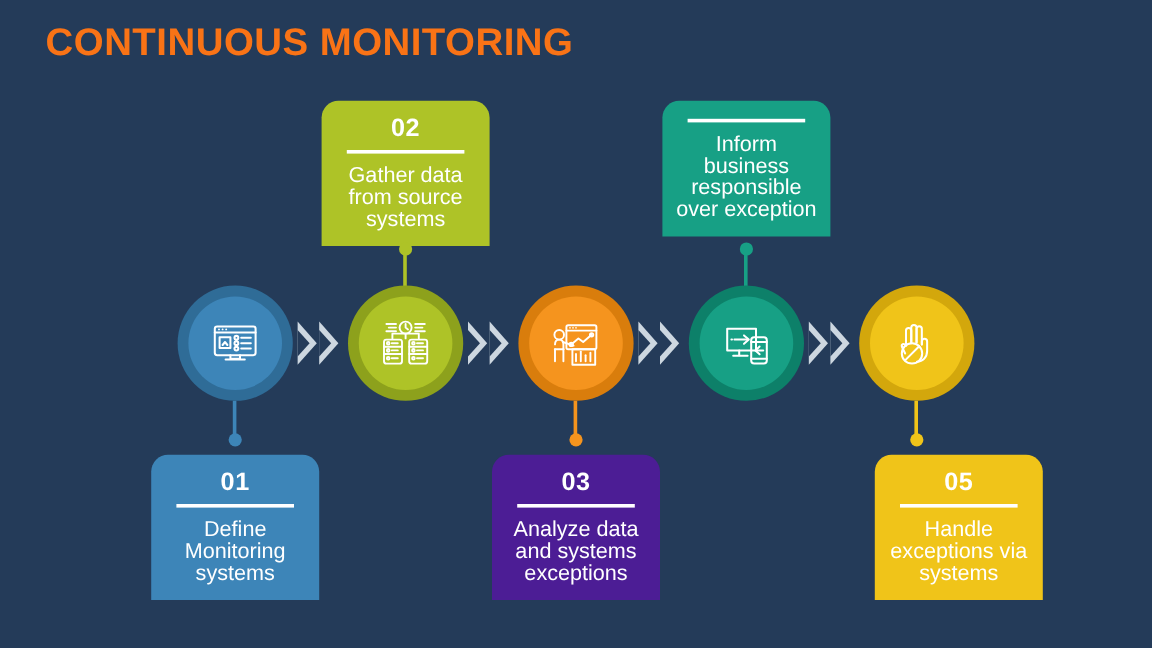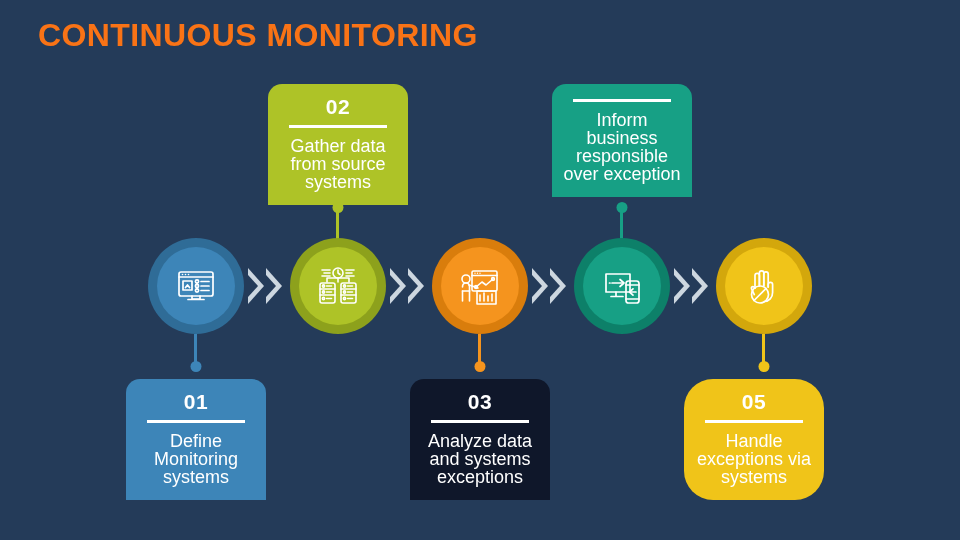--- a/index.html
+++ b/index.html
@@ -277,21 +277,21 @@
           <line x1="33" y1="40" x2="33" y2="35"></line>
           <line x1="37" y1="40" x2="37" y2="33"></line>
         </svg>
       </span>
     </div>
   </div>
   <div class="stem" style="left:478px; top:334px; height:38px;">
     <div class="line" style="top:0; height:32px; background:#f5941e;"></div>
     <div class="dot" style="top:27px; background:#f5941e;"></div>
   </div>
-  <div class="card bottom" style="left:410px; top:379px; background:#0f172a;">
+  <div class="card bottom" style="left:410px; top:379px; background:#4c1d95;">
     <div class="shadow"></div>
     <div class="num">03</div>
     <div class="rule"></div>
     <div class="desc">Analyze data and systems exceptions</div>
   </div>
 
   <div class="card top" style="left:552px; top:84px; background:#17a085;">
     <div class="shadow"></div>
     <div class="rule"></div>
     <div class="desc">Inform business responsible over exception</div>
@@ -332,20 +332,20 @@
           <circle cx="21" cy="33.5" r="8.5"></circle>
           <line x1="15" y1="39.5" x2="27" y2="27.5"></line>
         </svg>
       </span>
     </div>
   </div>
   <div class="stem" style="left:762px; top:334px; height:38px;">
     <div class="line" style="top:0; height:32px; background:#f0c419;"></div>
     <div class="dot" style="top:27px; background:#f0c419;"></div>
   </div>
-  <div class="card bottom" style="left:684px; top:379px; background:#f0c419;border-radius:29px;">
+  <div class="card bottom" style="left:729px; top:379px; background:#f0c419;">
     <div class="shadow"></div>
     <div class="num">05</div>
     <div class="rule"></div>
     <div class="desc">Handle exceptions via systems</div>
   </div>
 
 </div>
 
 </body></html>

